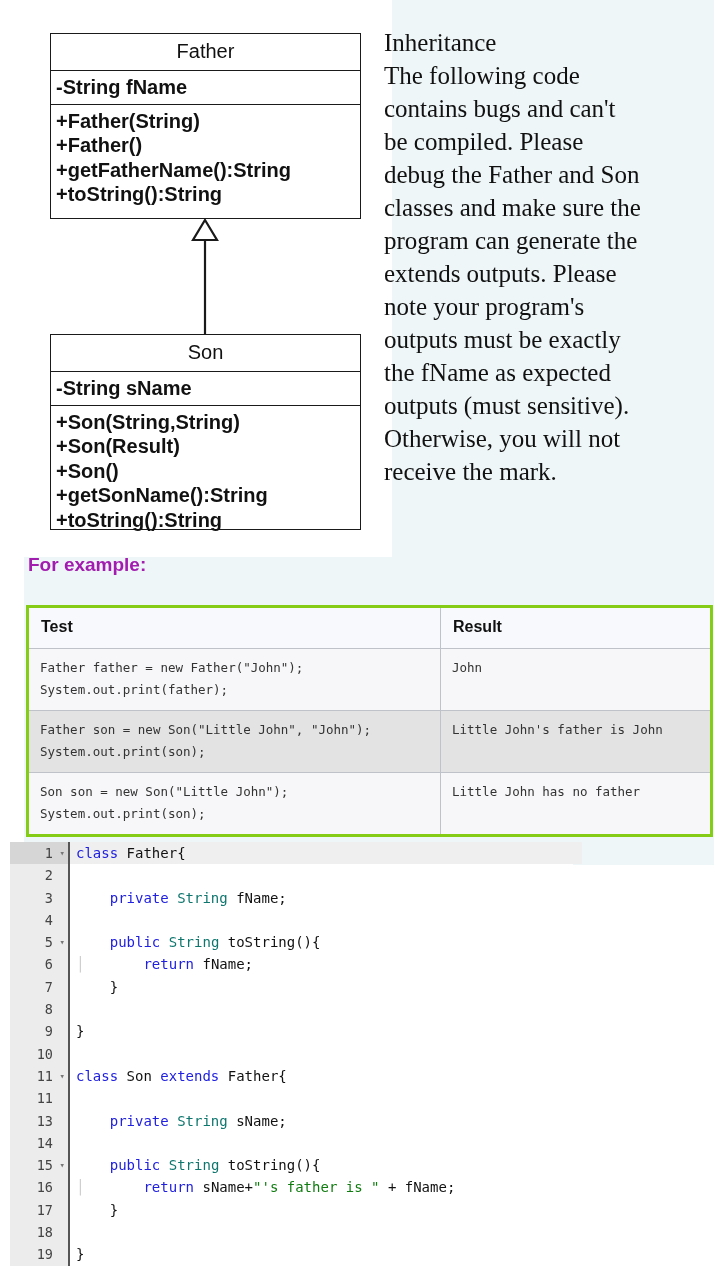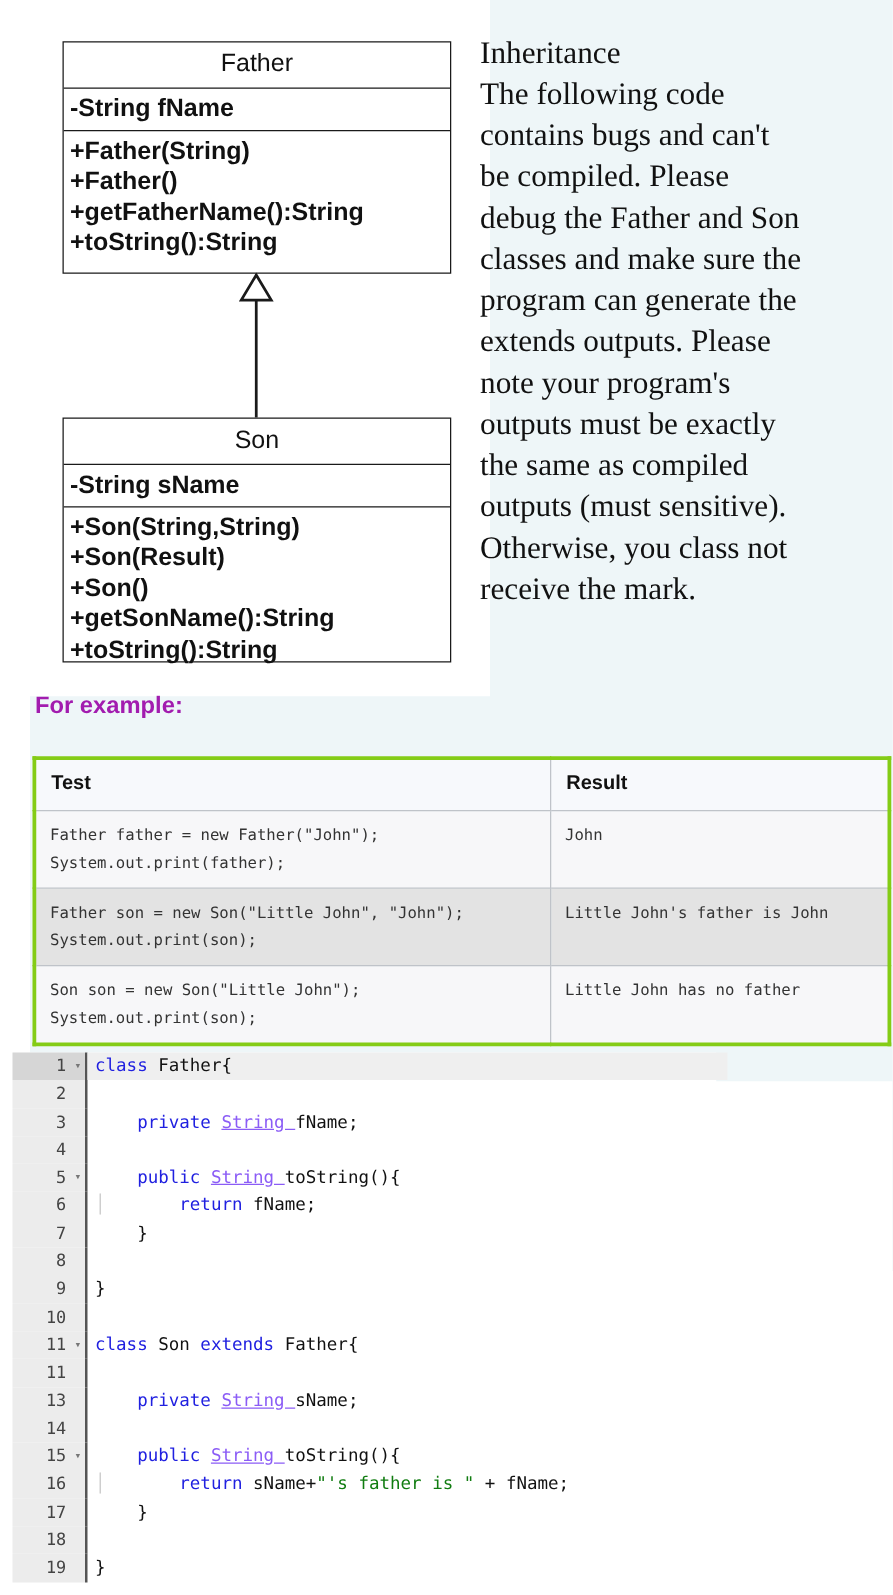--- a/index.html
+++ b/index.html
@@ -135,21 +135,21 @@
     background:#555;
   }
   .ln-code{
     position:absolute;left:60px;top:0;right:0;height:100%;
     padding-left:6px;
     color:#111;
     box-sizing:border-box;
   }
   .code-line.active .ln-code{width:512px;right:auto;}
   .kw{color:#2020e0;}
-  .typ{color:#8b5cf6;text-decoration:underline;}
+  .typ{color:#0f766e;}
   .str{color:#107c10;}
   .plain{color:#111;}
   .guide{color:#cccccc;}
 </style>
 </head>
 <body>
 
 <div id="question-panel">
 
   <div id="uml-figure">
@@ -191,23 +191,23 @@
     <div class="q-line">Inheritance</div>
     <div class="q-line">The following code</div>
     <div class="q-line">contains bugs and can't</div>
     <div class="q-line">be compiled. Please</div>
     <div class="q-line">debug the Father and Son</div>
     <div class="q-line">classes and make sure the</div>
     <div class="q-line">program can generate the</div>
     <div class="q-line">extends outputs. Please</div>
     <div class="q-line">note your program's</div>
     <div class="q-line">outputs must be exactly</div>
-    <div class="q-line">the same as compiled</div>
+    <div class="q-line">the fName as expected</div>
     <div class="q-line">outputs (must sensitive).</div>
-    <div class="q-line">Otherwise, you class not</div>
+    <div class="q-line">Otherwise, you will not</div>
     <div class="q-line">receive the mark.</div>
   </div>
 
   <div id="for-example">For example:</div>
 
   <table id="examples-table">
     <colgroup>
         <col class="c-test">
         <col class="c-result">
       </colgroup>

